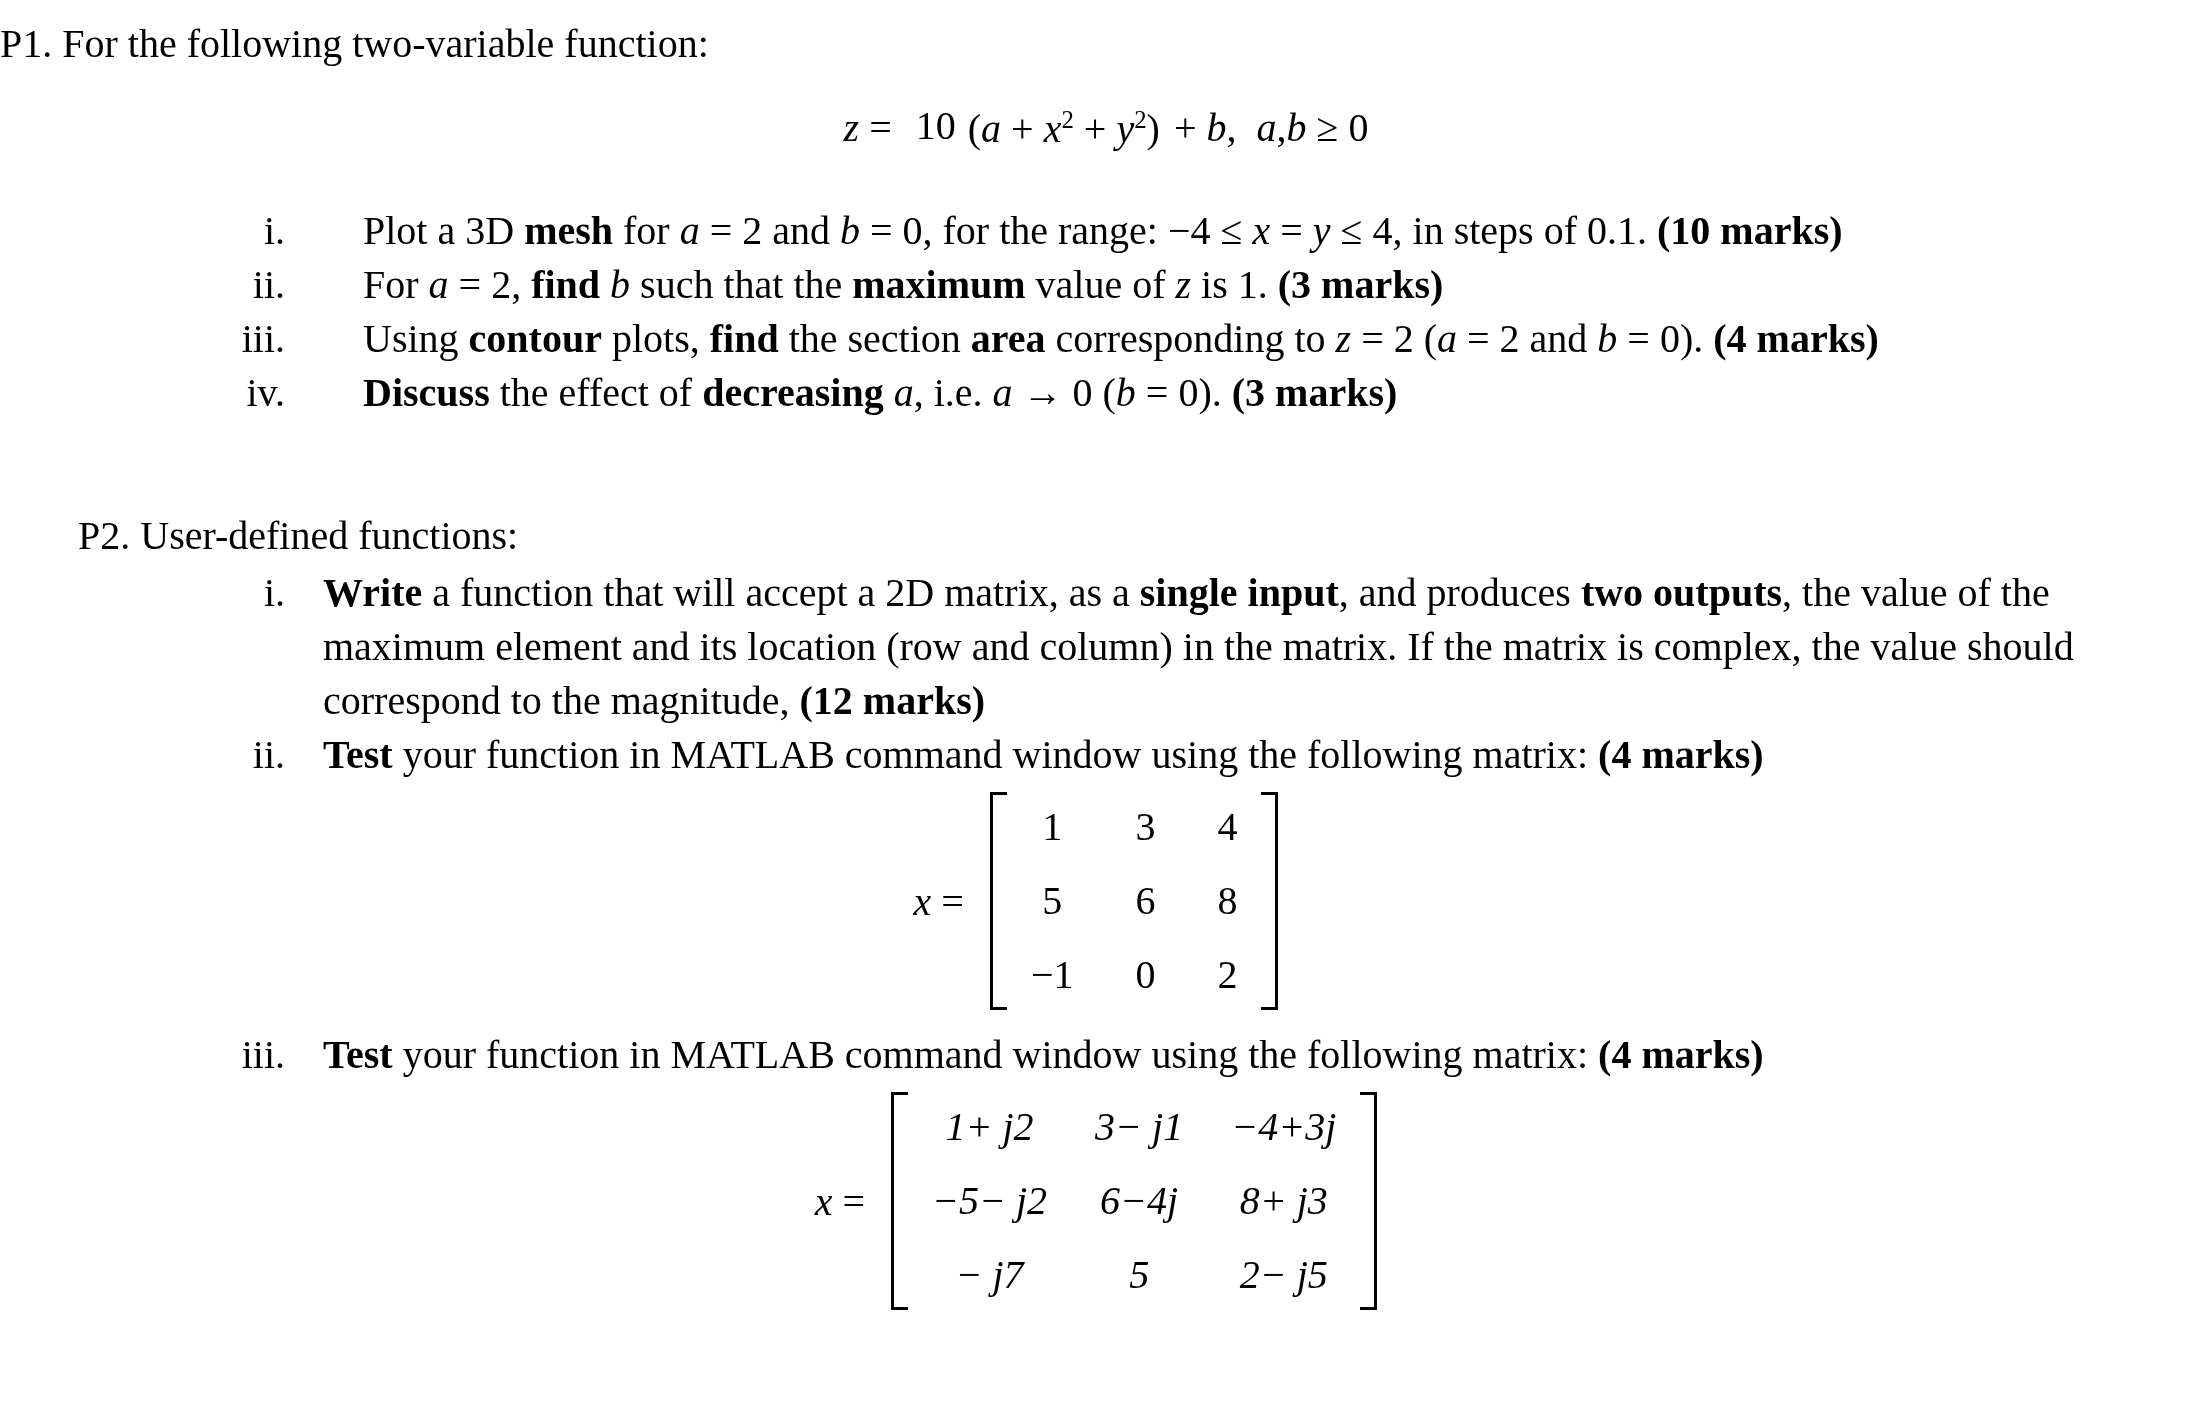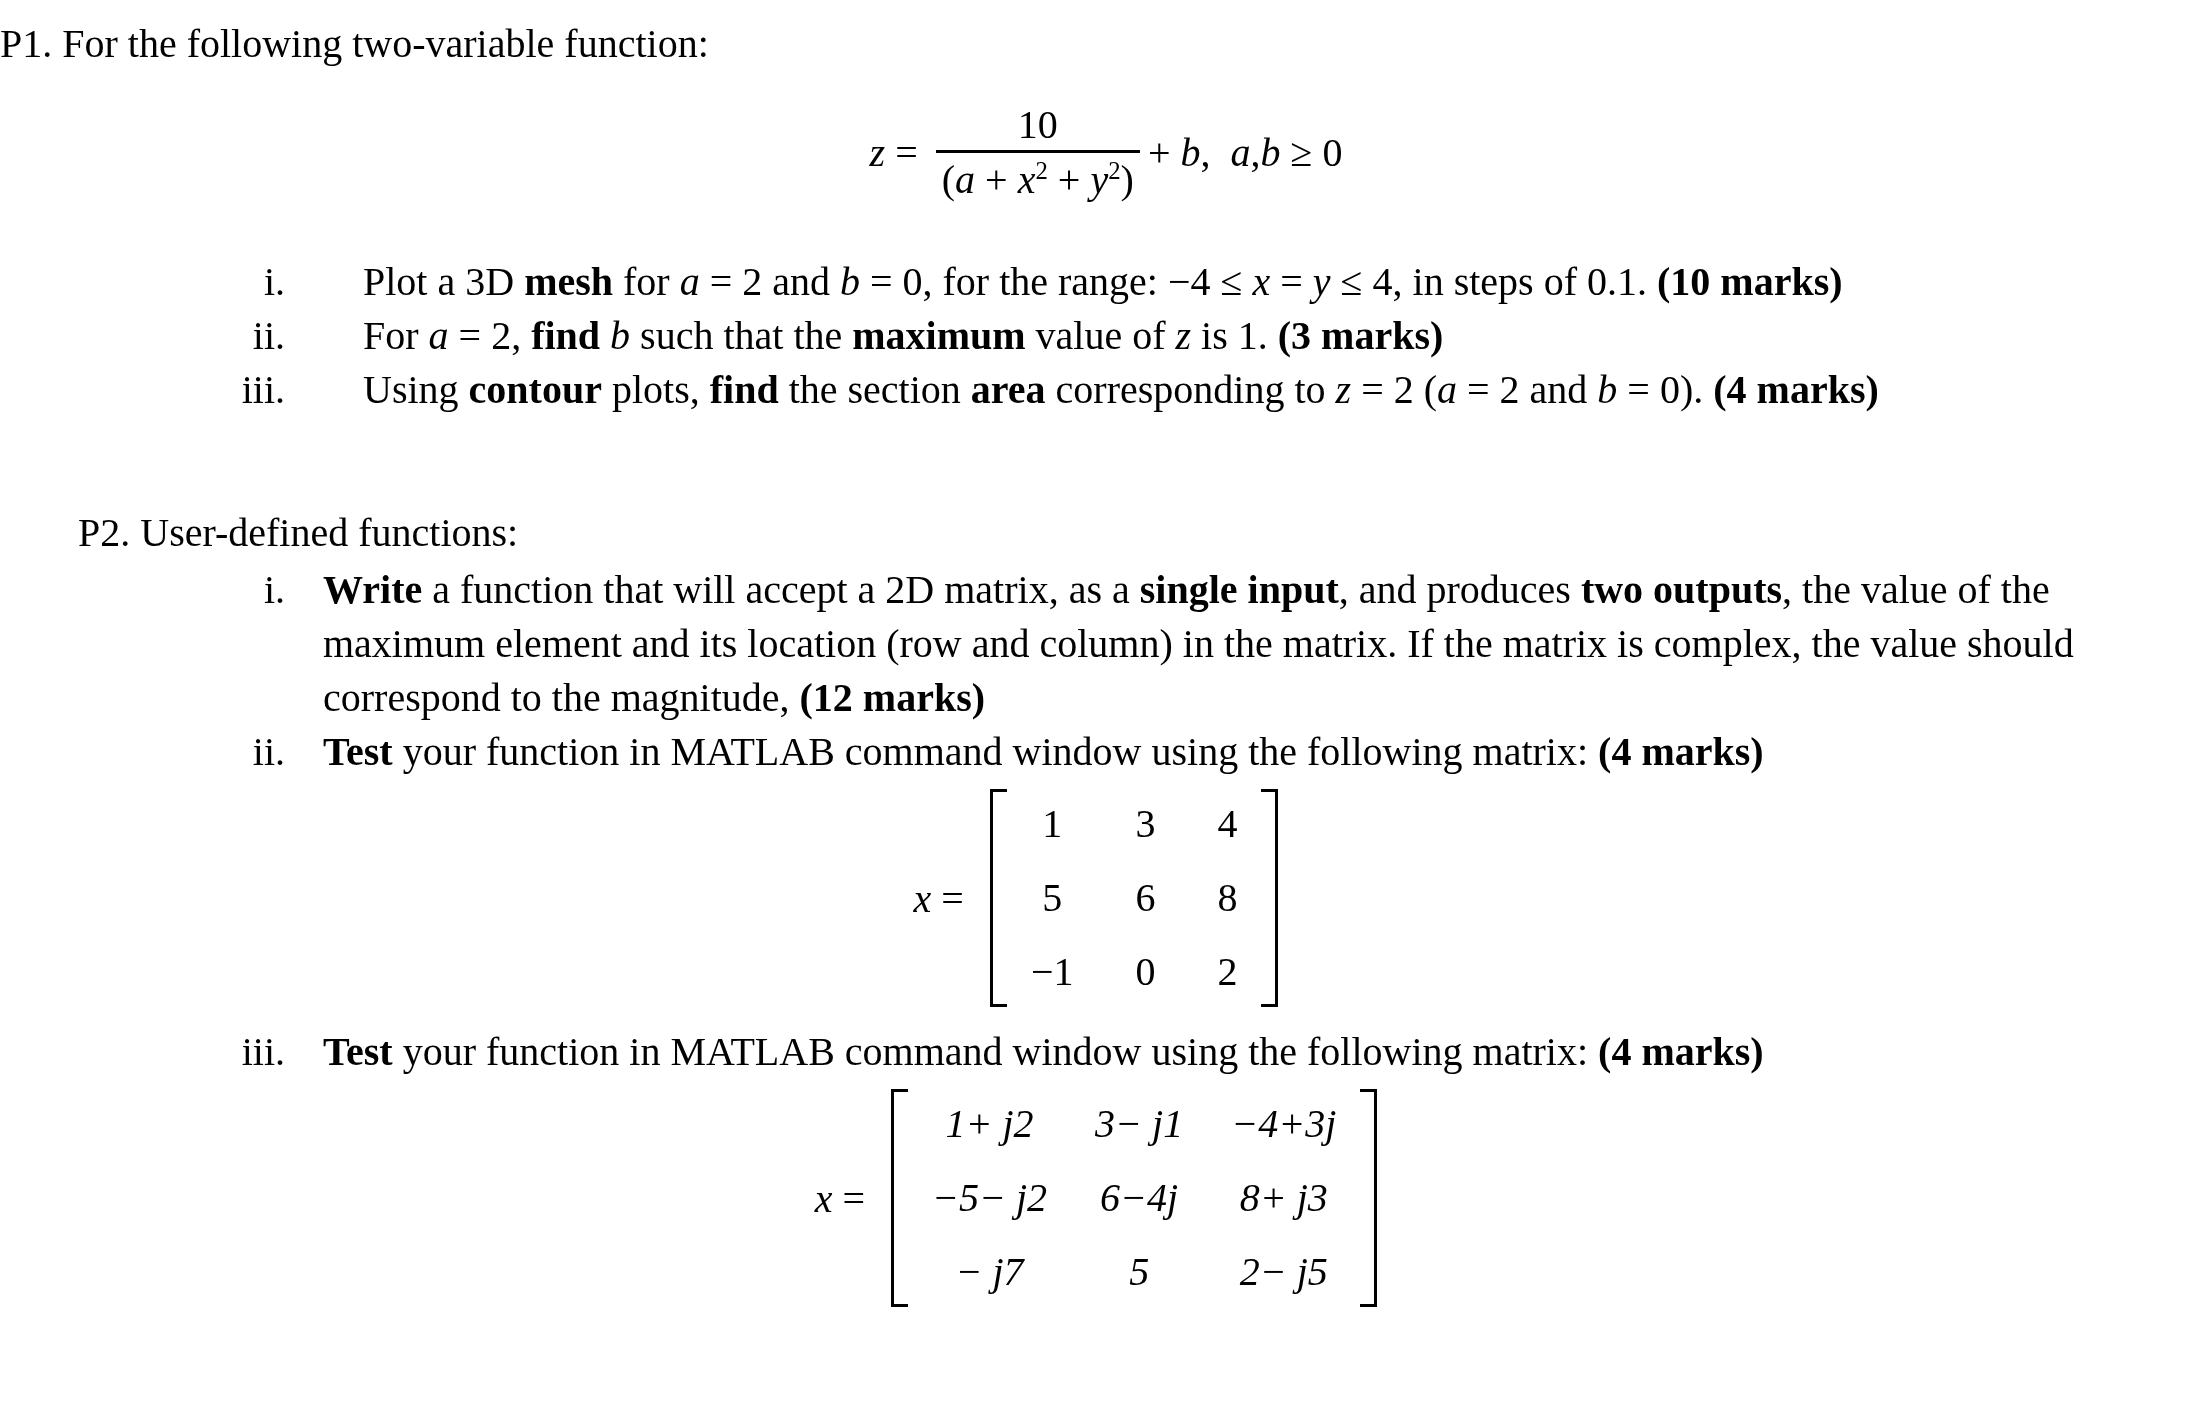--- a/index.html
+++ b/index.html
@@ -17,21 +17,21 @@
 
   .b { font-weight:bold; }
   .i { font-style:italic; }
   .sup { font-size:0.62em; vertical-align:super; line-height:0; }
 
   
   .formula-row {
     display:flex; justify-content:center; align-items:center;
     margin-top:34px; white-space:pre; padding-left:20px;
   }
-  .frac { display:inline-flex; flex-direction:column; align-items:center; margin:0 8px; }
+  .frac { display:inline-flex; flex-direction:row; align-items:center; margin:0 8px; }
   .frac .num { padding:0 6px 2px; line-height:1.15; }
   .frac .bar { align-self:stretch; border-top:3px solid #000; }
   .frac .den { padding:4px 6px 0; line-height:1.15; }
 
   
   .list { margin-top:52px; }
   .list-row { display:flex; line-height:1.35; }
   .list-row .label { flex:0 0 285px; text-align:right; }
   .list-row .text { white-space:pre-wrap; flex:1 1 auto; }
   #p1-list .list-row .text { margin-left:78px; }
@@ -77,20 +77,24 @@
       <span class="label">i.</span>
       <span class="text"><span>Plot a 3D </span><span class="b">mesh</span><span> for </span><span class="i">a</span><span> = 2 and </span><span class="i">b</span><span> = 0, for the range: −4 ≤ </span><span class="i">x</span><span> = </span><span class="i">y</span><span> ≤ 4, in steps of 0.1. </span><span class="b">(10 marks)</span></span>
     </div>
     <div class="list-row">
       <span class="label">ii.</span>
       <span class="text"><span>For </span><span class="i">a</span><span> = 2, </span><span class="b">find</span><span> </span><span class="i">b</span><span> such that the </span><span class="b">maximum</span><span> value of </span><span class="i">z</span><span> is 1. </span><span class="b">(3 marks)</span></span>
     </div>
     <div class="list-row">
       <span class="label">iii.</span>
       <span class="text"><span>Using </span><span class="b">contour</span><span> plots, </span><span class="b">find</span><span> the section </span><span class="b">area</span><span> corresponding to </span><span class="i">z</span><span> = 2 (</span><span class="i">a</span><span> = 2 and </span><span class="i">b</span><span> = 0). </span><span class="b">(4 marks)</span></span>
+    </div>
+    <div class="list-row">
+      <span class="label">iv.</span>
+      <span class="text"><span class="b">Discuss</span><span> the effect of </span><span class="b">decreasing</span><span> </span><span class="i">a</span><span>, i.e. </span><span class="i">a</span><span> → 0 (</span><span class="i">b</span><span> = 0). </span><span class="b">(3 marks)</span></span>
     </div>
   </div>
 
   <div id="p2-heading" class="p-heading">P2. User-defined functions:</div>
 
   <div id="p2-list" class="list">
     <div class="list-row">
       <span class="label">i.</span>
       <span class="text"><span class="b">Write</span><span> a function that will accept a 2D matrix, as a </span><span class="b">single input</span><span>, and produces </span><span class="b">two outputs</span><span>, the value of the maximum element and its location (row and column) in the matrix. If the matrix is complex, the value should correspond to the magnitude, </span><span class="b">(12 marks)</span></span>
     </div>

